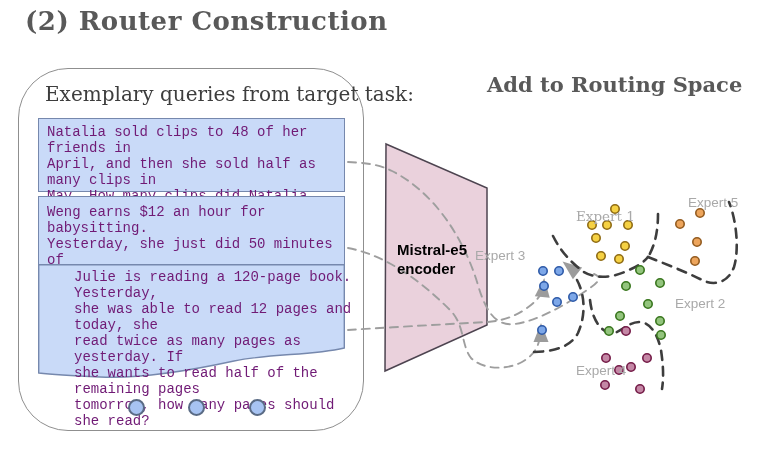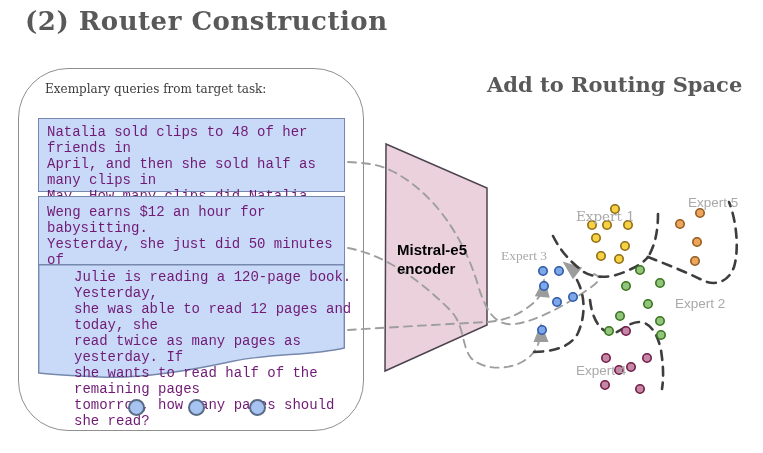--- a/index.html
+++ b/index.html
@@ -6,21 +6,21 @@
   .canvas{position:relative;width:763px;height:453px;background:#ffffff;overflow:hidden;
           font-family:"Liberation Sans",sans-serif;}
   .page-title{position:absolute;left:25px;top:6px;font-family:"DejaVu Serif",serif;
               font-weight:bold;font-size:26px;color:#595959;letter-spacing:0.5px;}
   .routing-title{position:absolute;left:487px;top:72px;font-family:"DejaVu Serif",serif;
                  font-weight:bold;font-size:21px;color:#595959;}
   
   .device{position:absolute;left:18px;top:68px;width:346px;height:363px;background:#fff;
           border:1.6px solid #8f8f8f;border-radius:50px;box-sizing:border-box;}
   .device-header{position:absolute;left:45px;top:82px;font-family:"DejaVu Serif",serif;
-                 font-size:12px;color:#3d3d3d;}
+                 font-size:20px;color:#3d3d3d;}
   .qbox{position:absolute;left:38px;width:307px;background:#c9daf8;border:1.4px solid #7688ad;
         box-sizing:border-box;padding:5px 8px;}
   .qtext{font-family:Liberation Mono, monospace;font-size:14px;line-height:16px;color:#701a75;
          white-space:pre-line;}
   .qbox1{top:118px;height:74px;}
   .qbox2{top:196px;height:72px;padding-top:7px;}
   .qbox3-shape{position:absolute;left:38px;top:264px;}
   .qbox3-text{position:absolute;left:46px;top:269px;width:292px;margin-left:28px;}
   .dot-btn{position:absolute;width:17px;height:17px;border-radius:50%;background:#a7c3f2;
            border:2px solid #5a6b85;box-sizing:border-box;}
@@ -127,16 +127,16 @@
       </g>
   </svg>
 
   <div class="encoder-label">
     <div>Mistral-e5</div>
     <div>encoder</div>
   </div>
 
   <div class="expert-label expert-serif" style="left:576px;top:184px;">Expert 1</div>
   <div class="expert-label" style="left:688px;top:195px;">Expert 5</div>
-  <div class="expert-label" style="left:501px;top:248px;font-family:Liberation Serif, serif;">Expert 3</div>
+  <div class="expert-label" style="left:475px;top:248px;">Expert 3</div>
   <div class="expert-label" style="left:675px;top:296px;">Expert 2</div>
   <div class="expert-label" style="left:556px;top:363px;margin-left:20px;">Expert 4</div>
 </div>
 
 </body></html>

